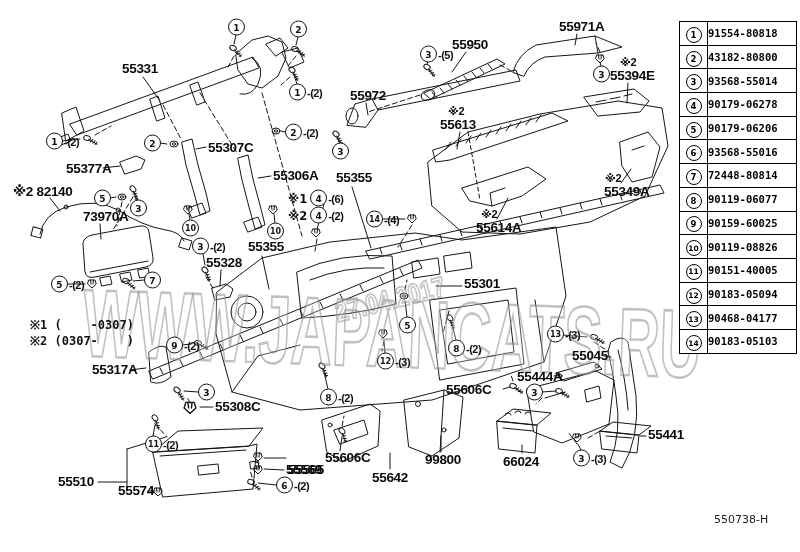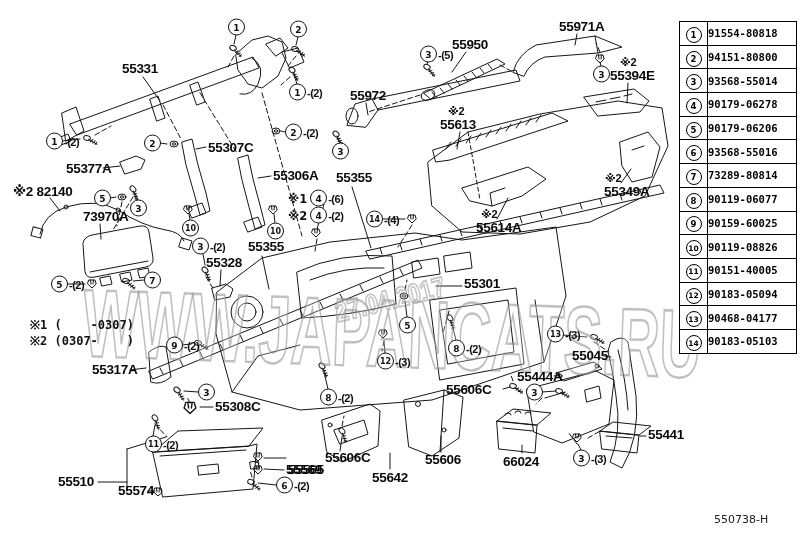--- a/index.html
+++ b/index.html
@@ -239,21 +239,21 @@
       <div class="plabel" style="left: 206px; top: 256px;">55328</div>
       <div class="plabel" style="left: 464px; top: 277px;">55301</div>
       <div class="plabel" style="left: 92px; top: 363px;">55317A</div>
       <div class="plabel" style="left: 215px; top: 400px;">55308C</div>
       <div class="plabel" style="left: 58px; top: 475px;">55510</div>
       <div class="plabel" style="left: 118px; top: 484px; text-align: center;">55574</div>
       <div class="plabel" style="left: 288px; top: 451px; margin-top: 12px;">55565</div>
       <div class="plabel" style="left: 325px; top: 451px;">55606C</div>
       <div class="plabel" style="left: 286px; top: 463px;">55569</div>
       <div class="plabel" style="left: 372px; top: 471px;">55642</div>
-      <div class="plabel" style="left: 425px; top: 453px;">55606</div>
+      <div class="plabel" style="left: 425px; top: 453px;">99800</div>
       <div class="plabel" style="left: 446px; top: 383px;">55606C</div>
       <div class="plabel" style="left: 503px; top: 455px;">66024</div>
       <div class="plabel" style="left: 648px; top: 428px; text-align: right;">55441</div>
       <div class="plabel" style="left: 572px; top: 349px;">55045</div>
       <div class="plabel" style="left: 517px; top: 370px;">55444A</div>
       <div class="callout" style="left: 228px; top: 27px;">
         <span class="cc">1</span>
       </div>
       <div class="callout" style="left: 290px; top: 29px;">
         <span class="cc">2</span>
@@ -367,41 +367,41 @@
 <span>※2 (0307-    )</span></div>
 
   <table id="parts-table">
     <tbody>
         <tr>
           <td class="ref"><span class="tref">1</span></td>
           <td class="pn">91554-80818</td>
         </tr>
         <tr>
           <td class="ref"><span class="tref">2</span></td>
-          <td class="pn">94151-80800</td>
+          <td class="pn">43182-80800</td>
         </tr>
         <tr>
           <td class="ref"><span class="tref">3</span></td>
           <td class="pn">93568-55014</td>
         </tr>
         <tr>
           <td class="ref"><span class="tref">4</span></td>
           <td class="pn">90179-06278</td>
         </tr>
         <tr>
           <td class="ref"><span class="tref">5</span></td>
           <td class="pn">90179-06206</td>
         </tr>
         <tr>
           <td class="ref"><span class="tref">6</span></td>
           <td class="pn">93568-55016</td>
         </tr>
         <tr>
           <td class="ref"><span class="tref">7</span></td>
-          <td class="pn">73289-80814</td>
+          <td class="pn">72448-80814</td>
         </tr>
         <tr>
           <td class="ref"><span class="tref">8</span></td>
           <td class="pn">90119-06077</td>
         </tr>
         <tr>
           <td class="ref"><span class="tref">9</span></td>
           <td class="pn">90159-60025</td>
         </tr>
         <tr>

